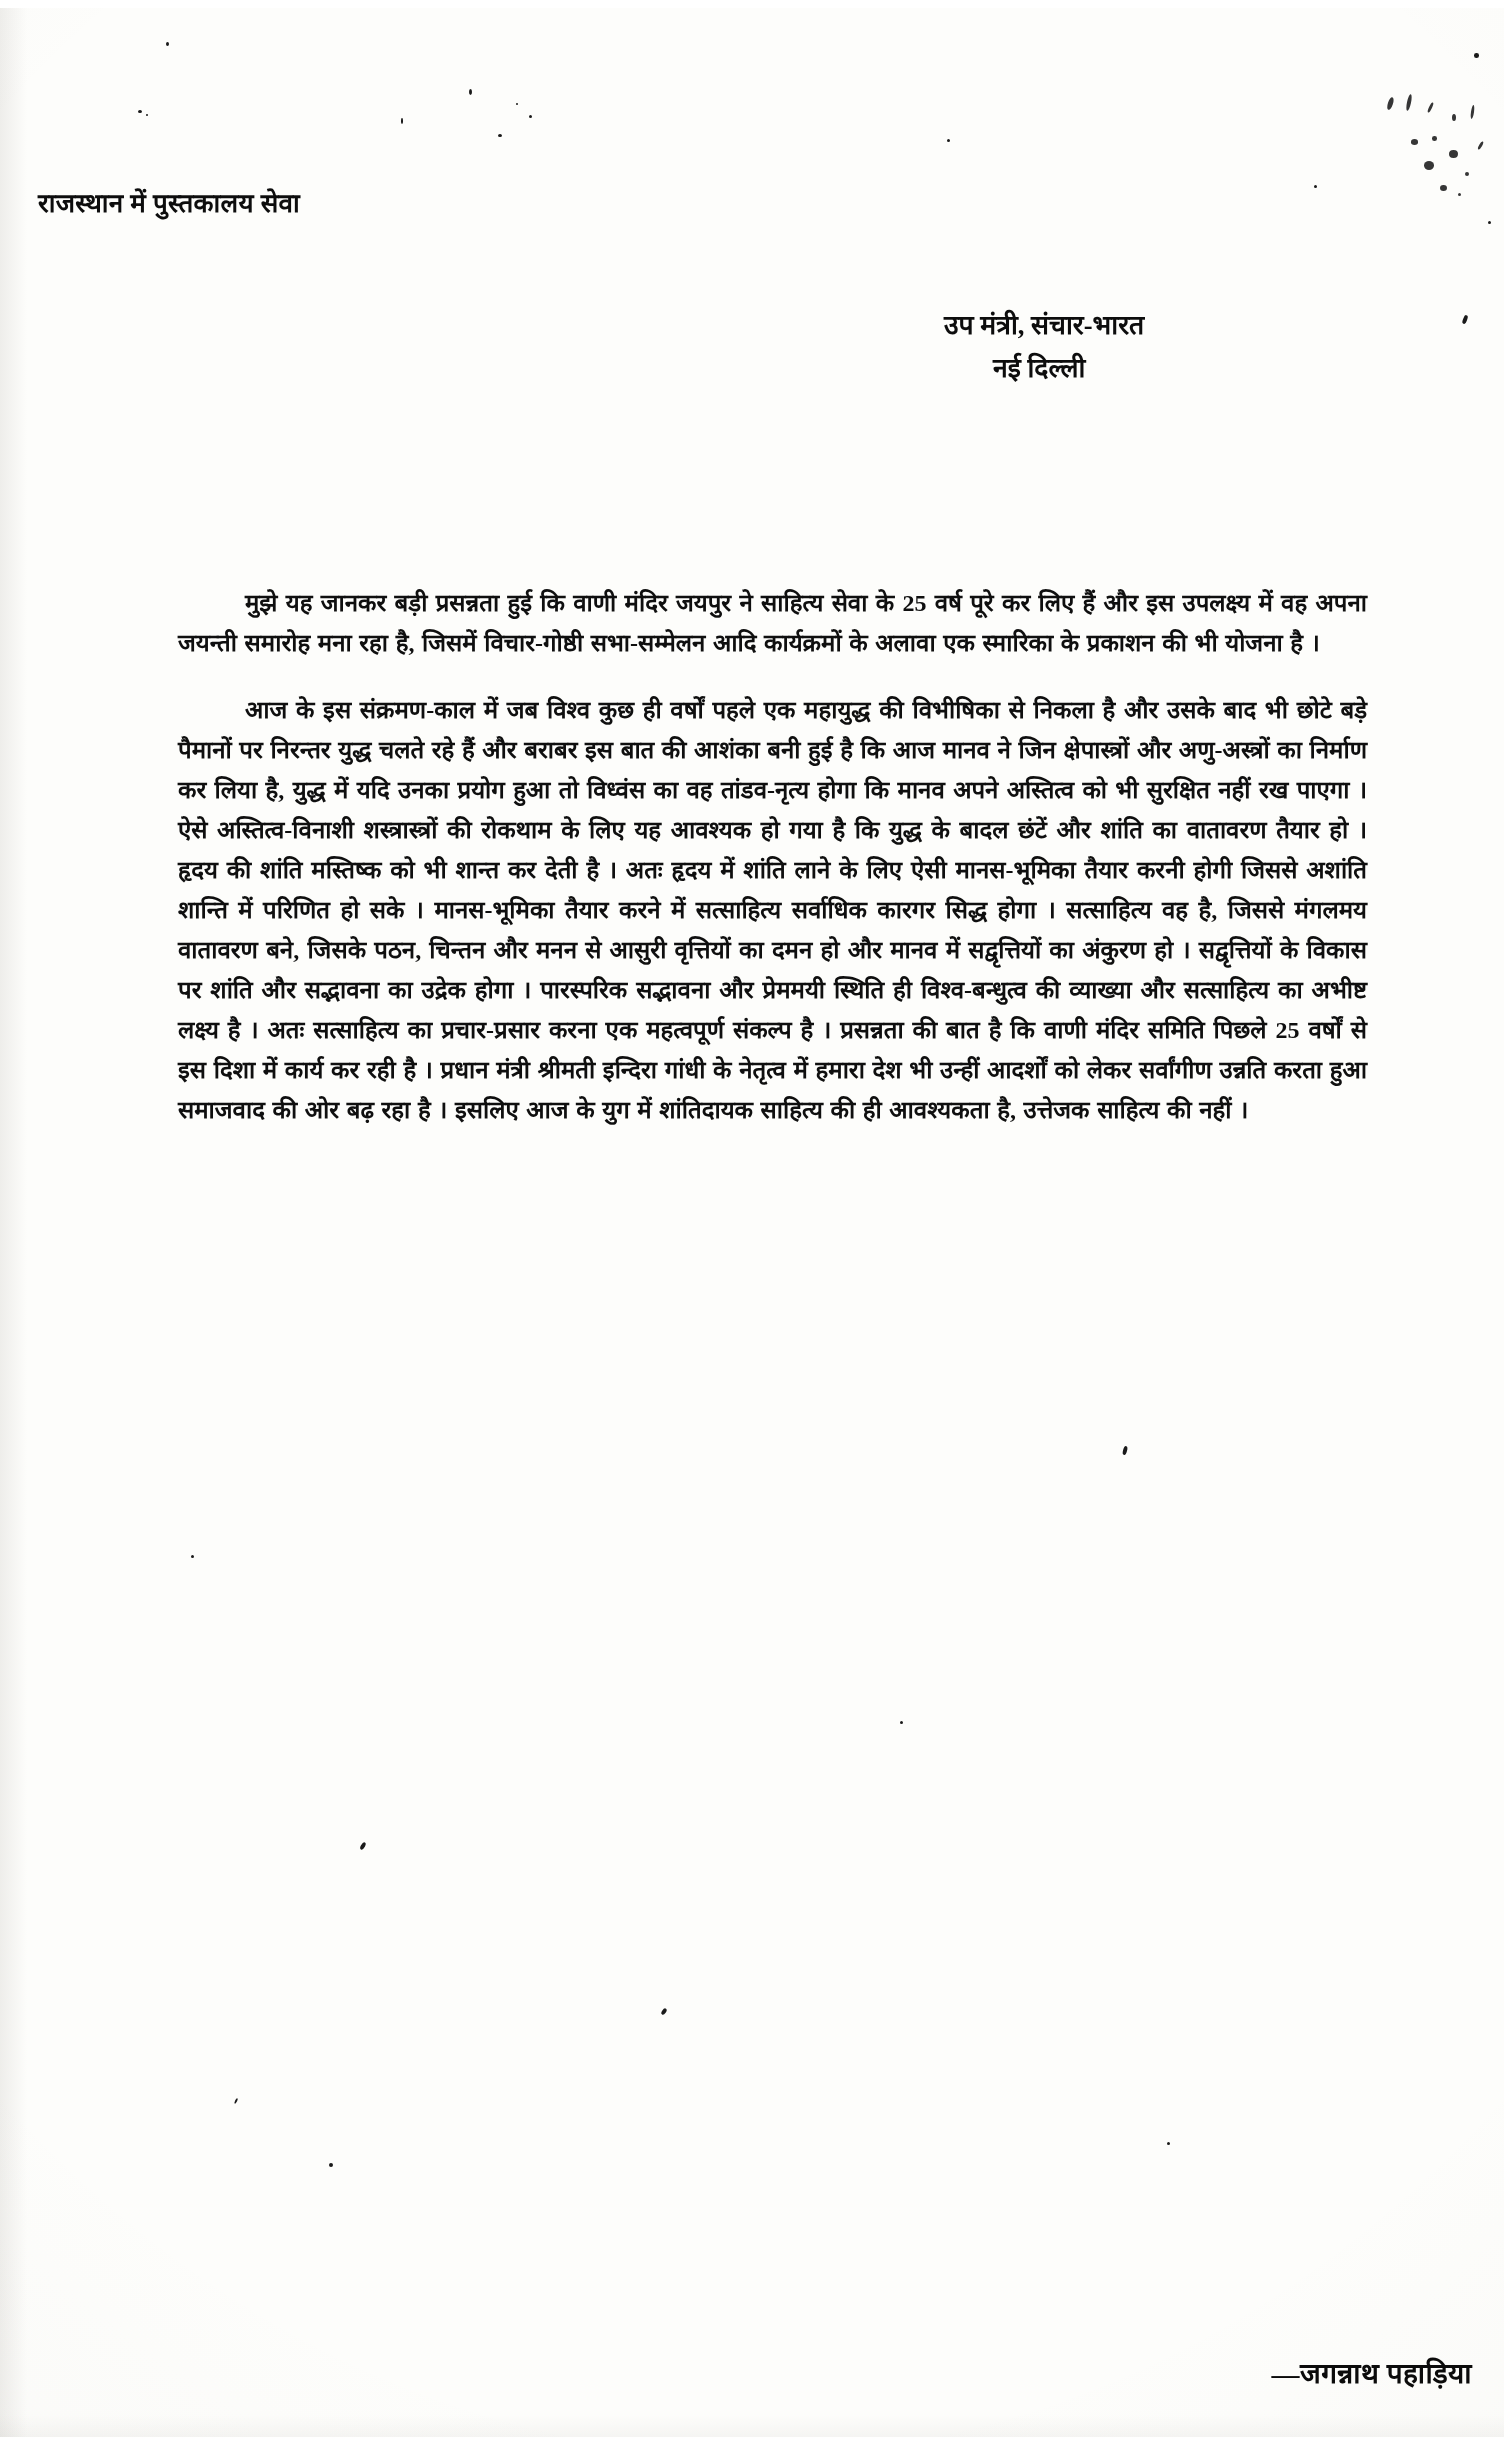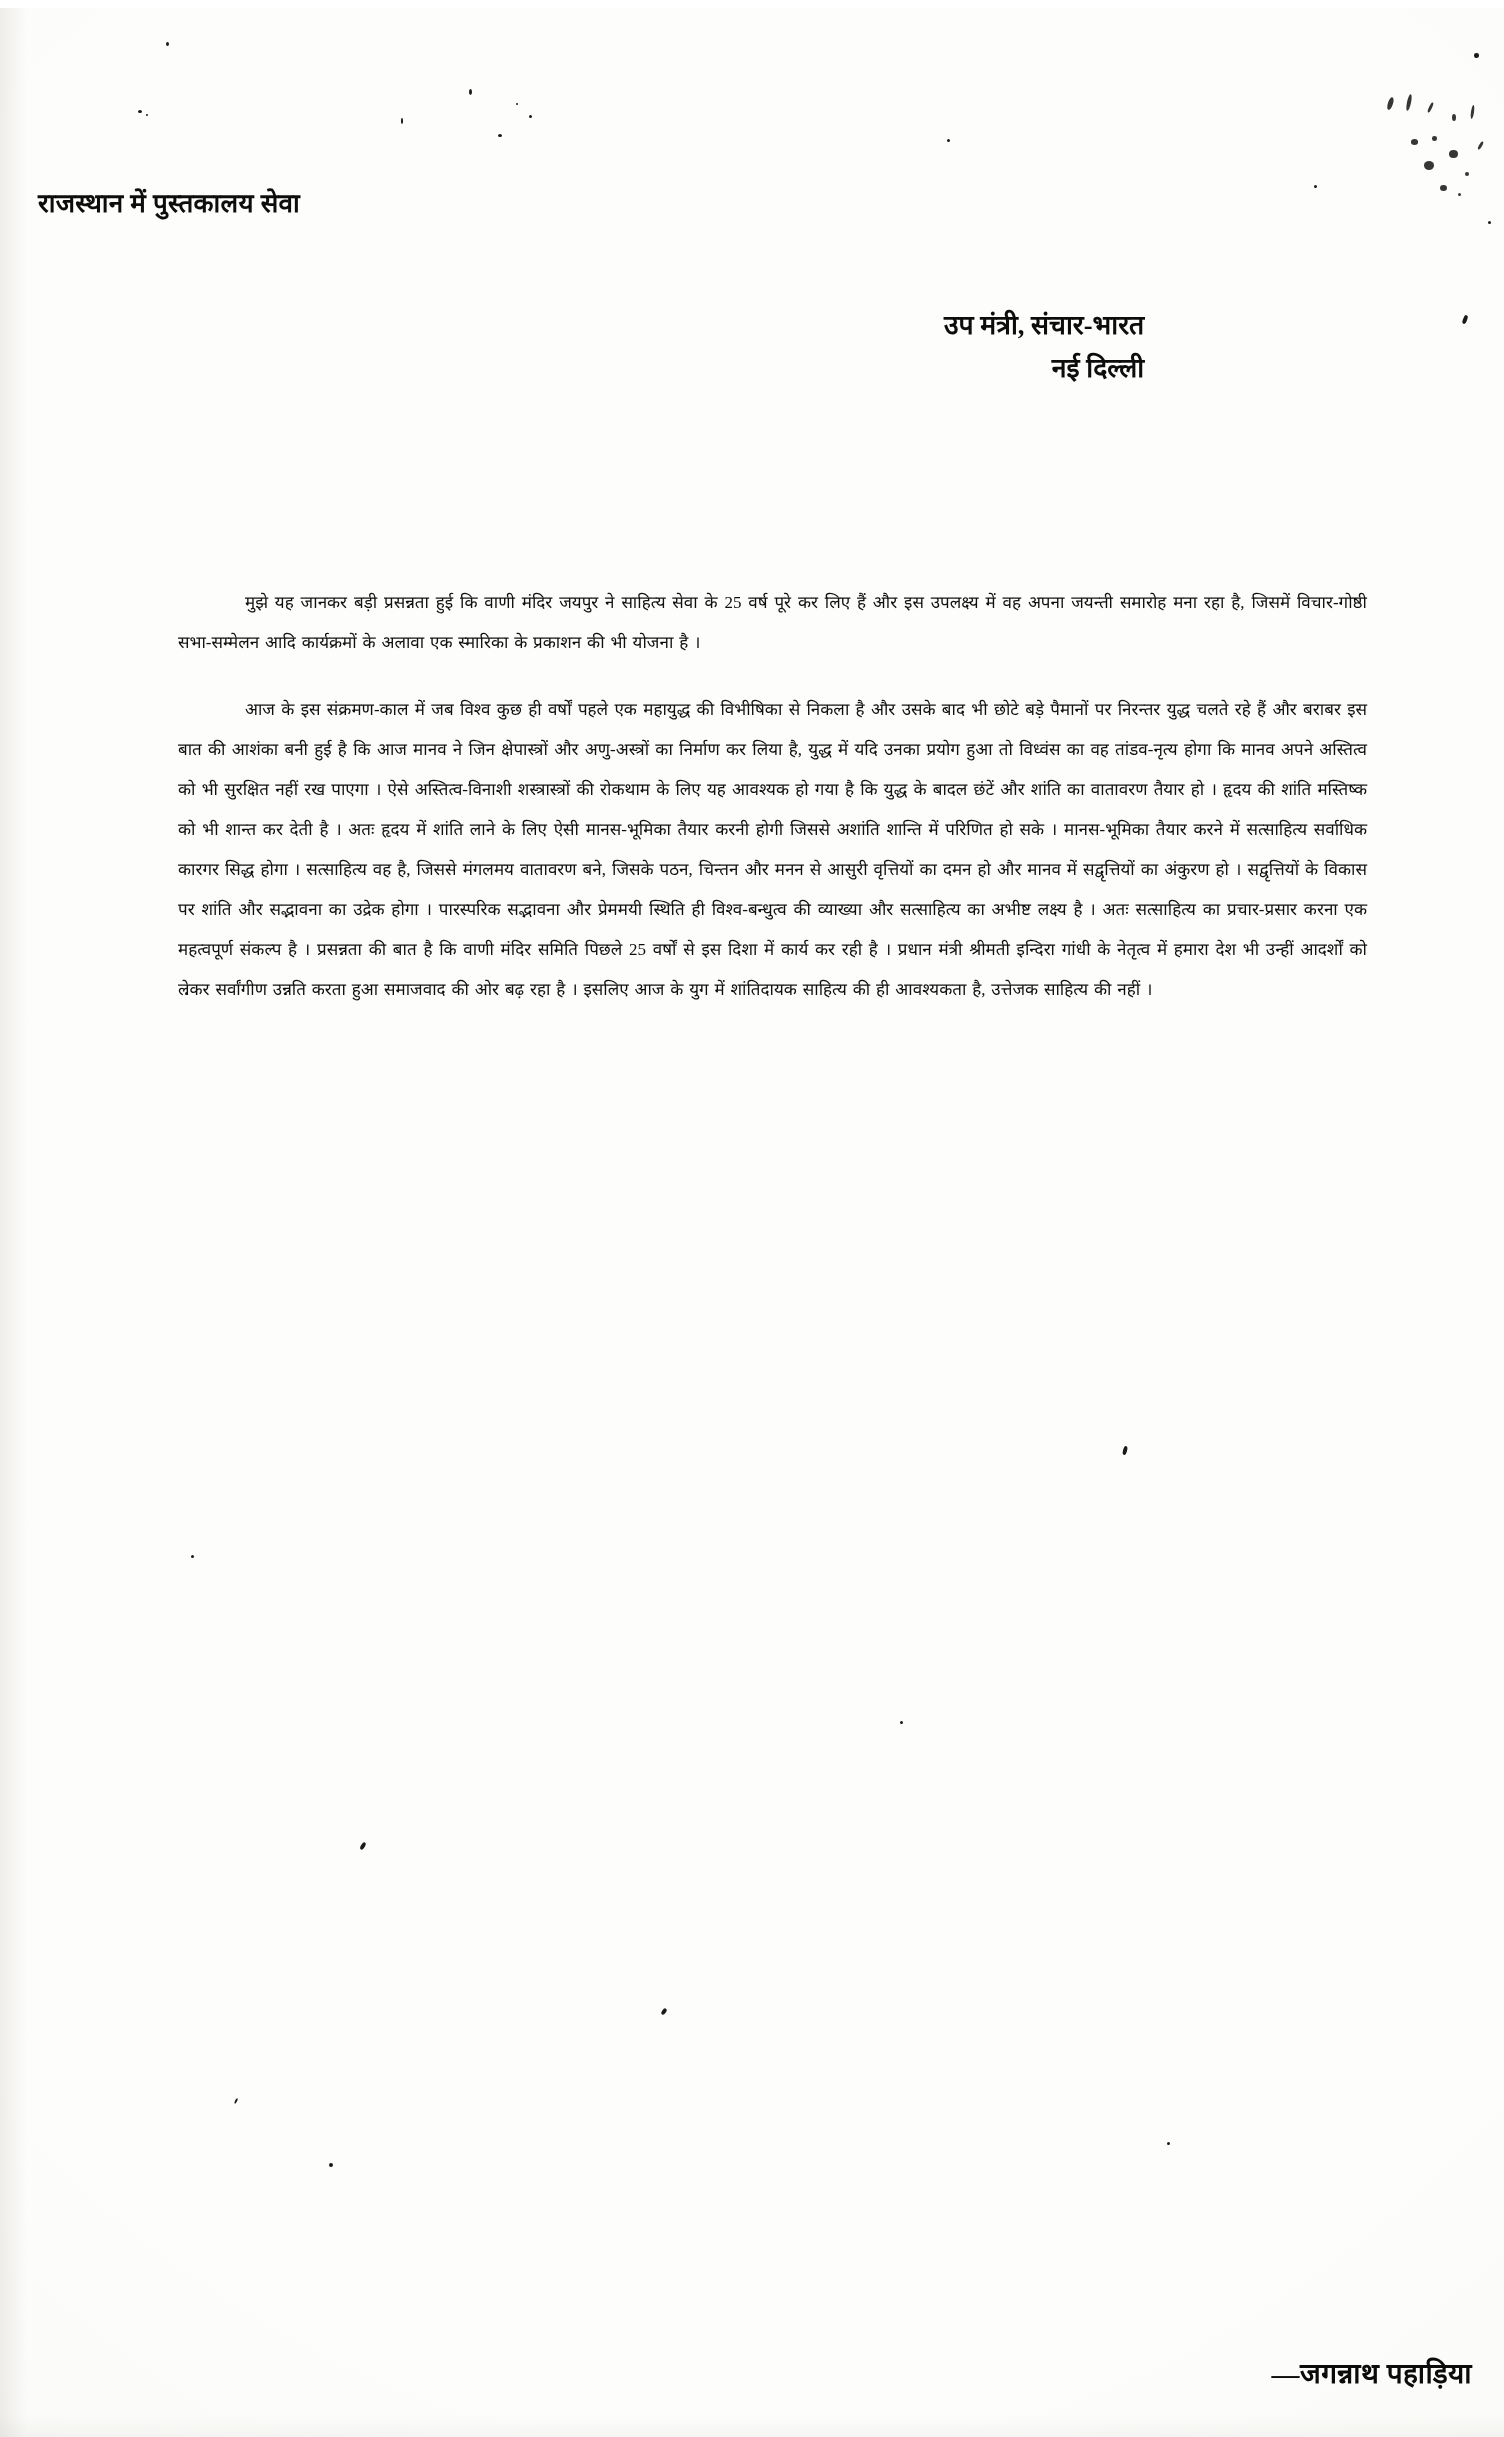--- a/index.html
+++ b/index.html
@@ -43,40 +43,39 @@
     top: 296px;
     font-size: 26.6px;
     line-height: 1.62;
     font-weight: 600;
     color: #0d0d0d;
   }
   .address-line-1 { display: block; }
   .address-line-2 {
     display: block;
     margin-left: 49px;
-    text-align: right;
   }
 
   
   .letter-body {
     position: absolute;
     left: 178px;
     top: 575px;
     width: 1189px;
   }
 
   .para {
-    font-size: 17px;
+    font-size: 24px;
     line-height: 40px;
     text-align: justify;
     text-justify: inter-word;
     word-spacing: 1.6px;
     margin: 0 0 26.6px 0;
     color: #0f0f0f;
-    font-weight: 400;
+    font-weight: 700;
   }
   .para:last-child { margin-bottom: 0; }
   .para .indent { display: inline-block; width: 67px; }
 
   
   .signature {
     position: absolute;
     right: 32px;
     top: 2345px;
     font-size: 28px;

